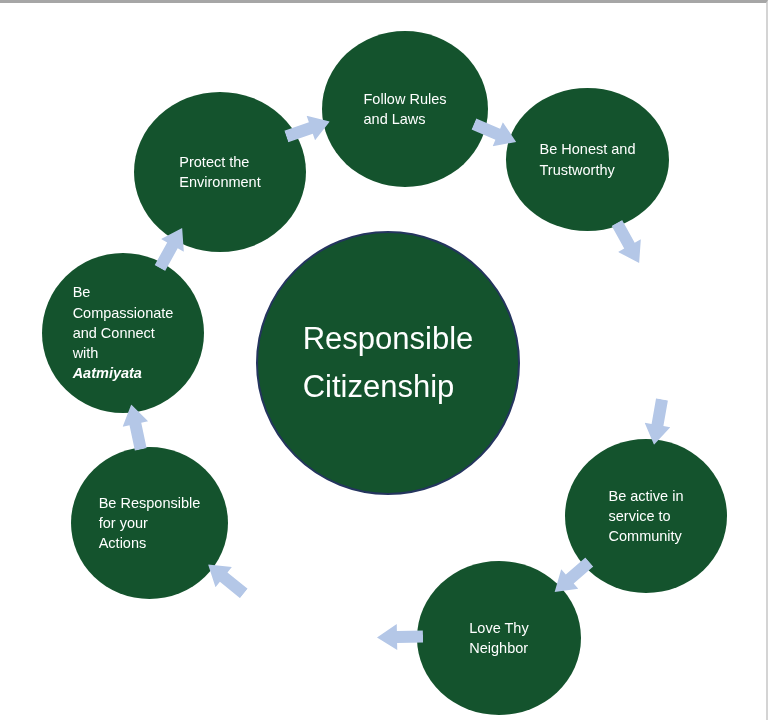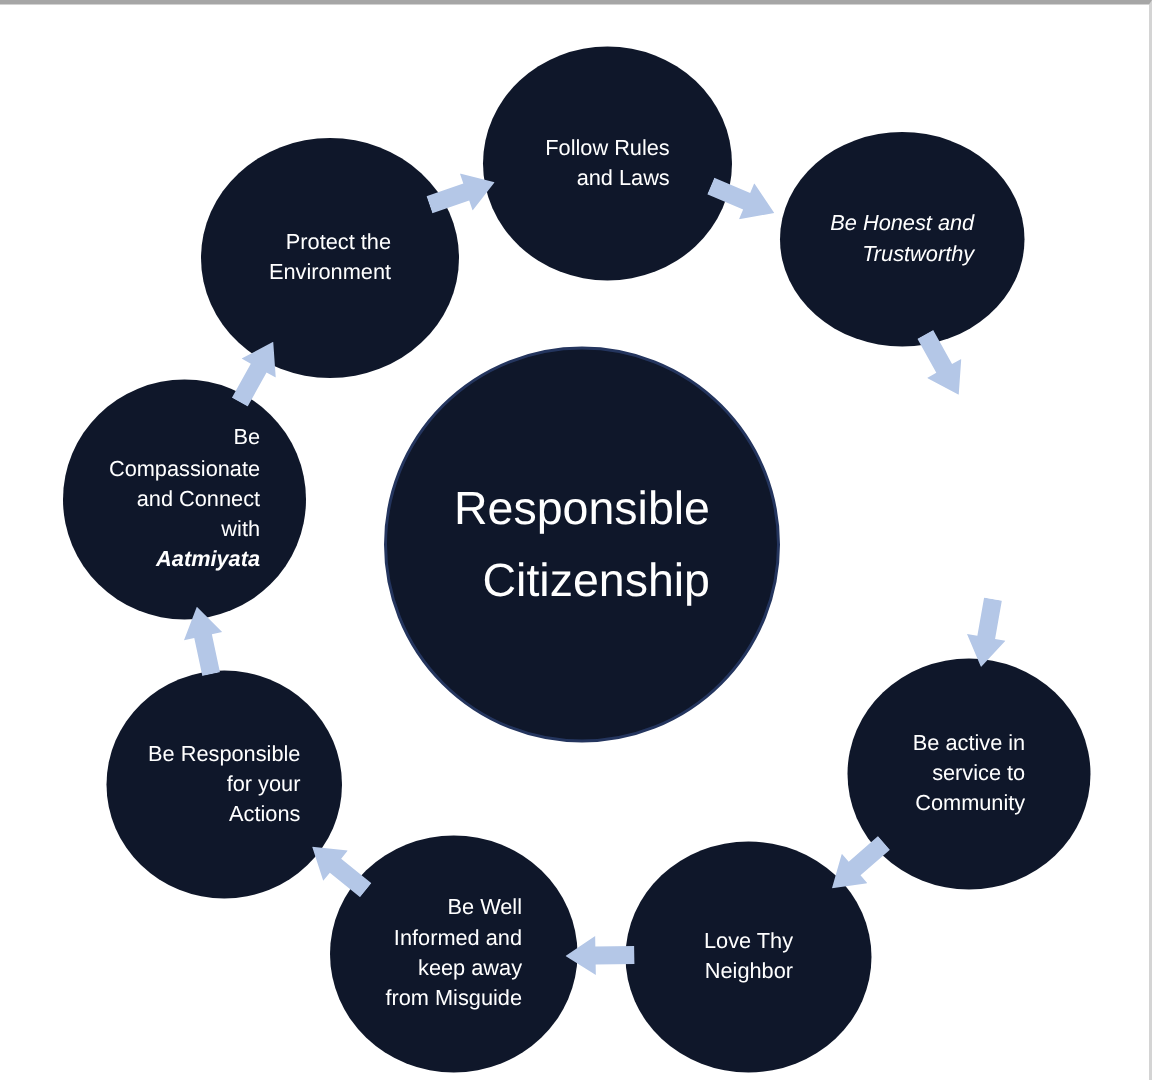--- a/index.html
+++ b/index.html
@@ -14,25 +14,25 @@
     height: 720px;
     background: #ffffff;
     border-top: 3px solid #a6a6a6;
     border-right: 2px solid #d4d4d4;
     box-sizing: border-box;
     overflow: hidden;
   }
   .node {
     position: absolute;
     border-radius: 50%;
-    background: #0f172a;
+    background: #14532d;
     display: flex;
     align-items: center;
     justify-content: center;
-    text-align: right;
+    text-align: left;
     color: #ffffff;
   }
   .node .label {
     white-space: pre-line;
     font-size: 14.5px;
     line-height: 1.4;
     padding: 0 8px;
   }
   .node .label .emph {
     display: block;
@@ -42,21 +42,21 @@
   #center-node {
     border: 2px solid #24355E;
     box-sizing: border-box;
   }
   #center-node .label {
     font-size: 31px;
     line-height: 1.55;
   }
   
   .s1 { left: 322px; top: 28px;  width: 166px; height: 156px; }
-  .s2 { left: 520px; top: 85px;  width: 163px; height: 143px; font-style: italic; }
+  .s2 { left: 506px; top: 85px;  width: 163px; height: 143px; }
   .s3 { left: 590px; top: 247px; width: 165px; height: 156px; }
   .s4 { left: 565px; top: 436px; width: 162px; height: 154px; }
   .s5 { left: 417px; top: 558px; width: 164px; height: 154px; }
   .s6 { left: 220px; top: 554px; width: 165px; height: 158px; }
   .s7 { left: 71px;  top: 444px; width: 157px; height: 152px; }
   .s8 { left: 42px;  top: 250px; width: 162px; height: 160px; }
   .s9 { left: 134px; top: 89px;  width: 172px; height: 160px; }
   .sc { left: 256px; top: 228px; width: 264px; height: 264px; }
 
   .arrow {
@@ -95,26 +95,20 @@
 Trustworthy</span>
   </div>
   <div class="node s4">
     <span class="label">Be active in
 service to
 Community</span>
   </div>
   <div class="node s5">
     <span class="label">Love Thy
 Neighbor</span>
-  </div>
-  <div class="node s6">
-    <span class="label">Be Well
-Informed and
-keep away
-from Misguide</span>
   </div>
   <div class="node s7">
     <span class="label">Be Responsible
 for your
 Actions</span>
   </div>
   <div class="node s8">
     <span class="label"><span>Be
 Compassionate
 and Connect

